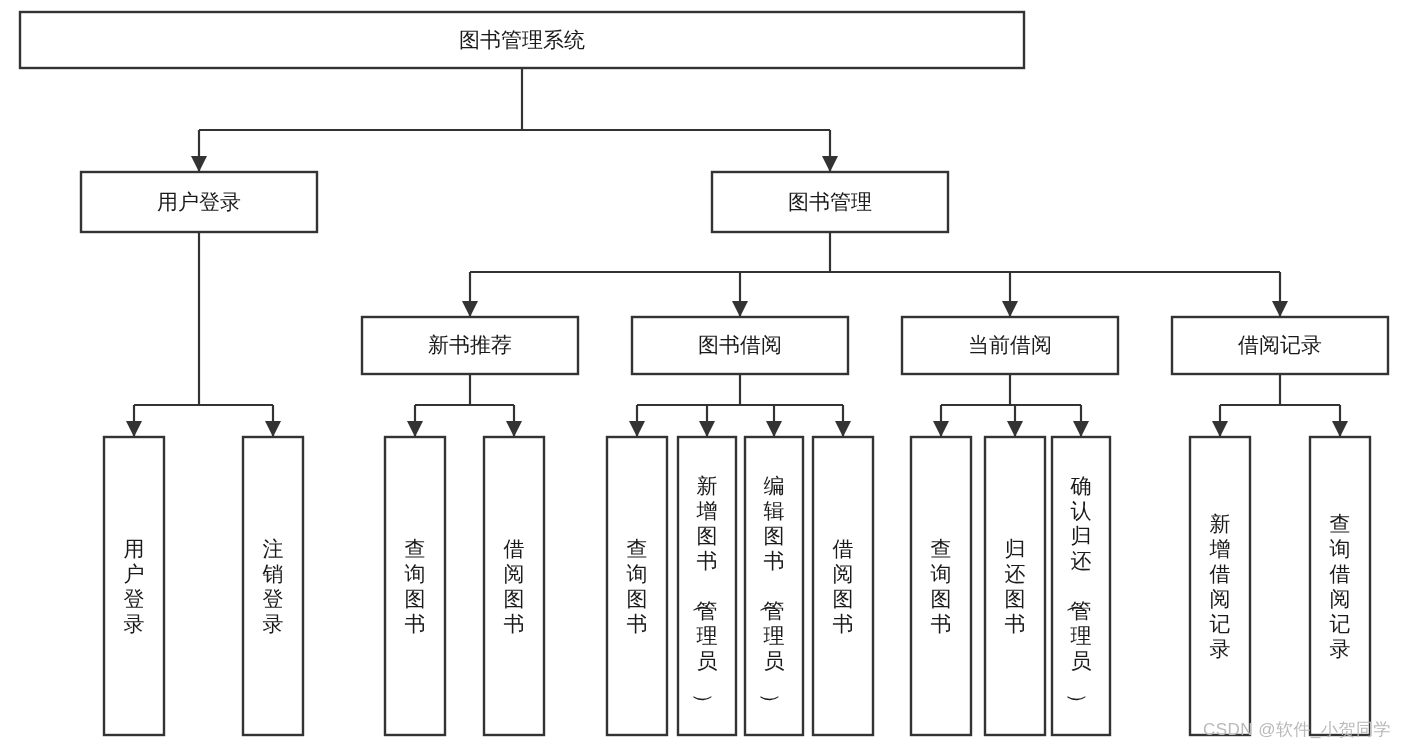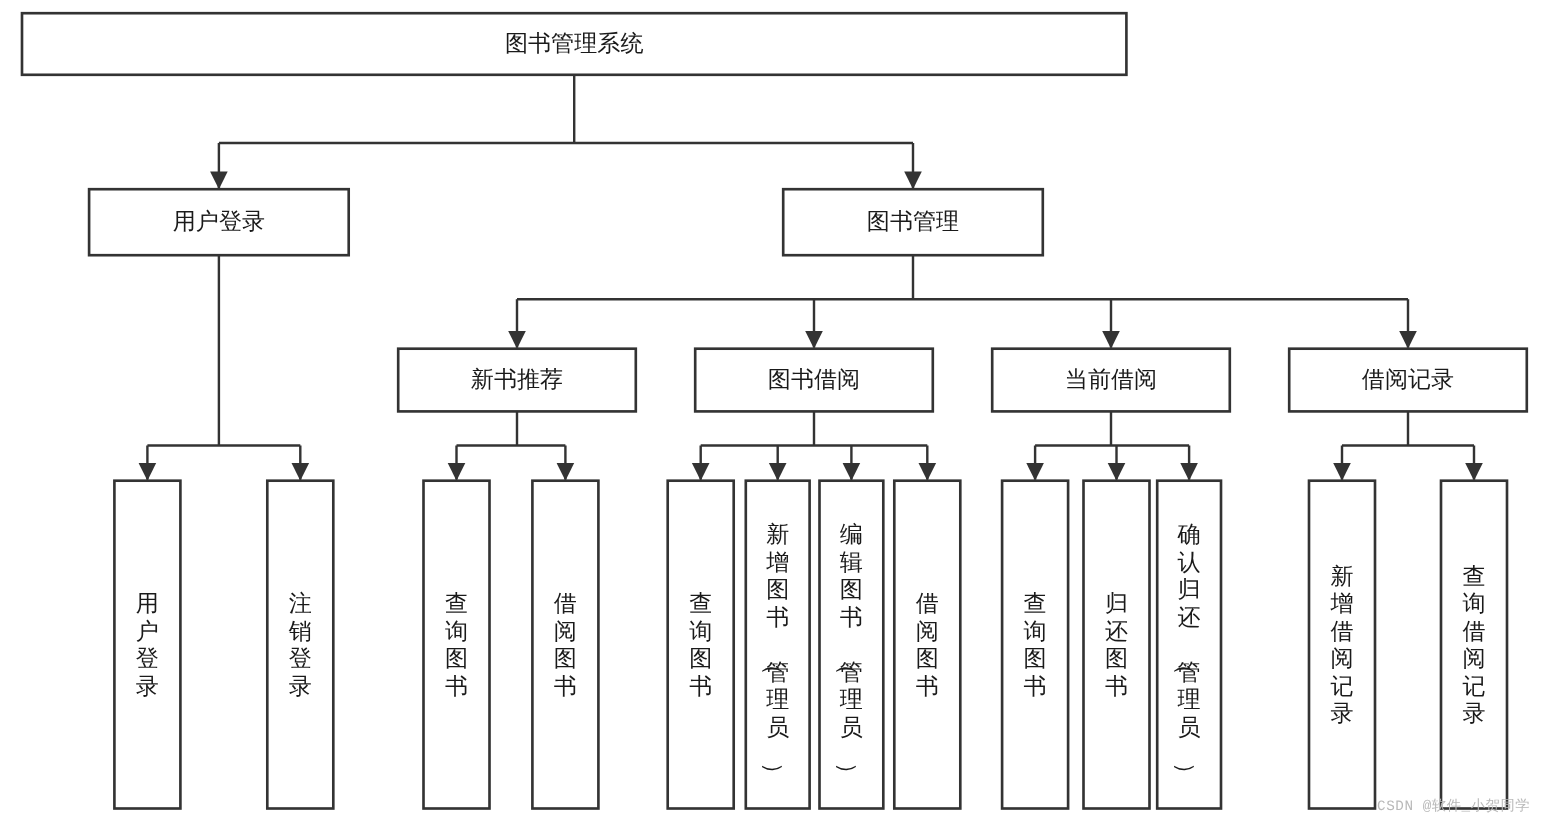--- a/index.html
+++ b/index.html
@@ -46,22 +46,22 @@
   .node-label-v {
     font-family: "Liberation Sans", "DejaVu Sans", sans-serif;
     font-size: 21px;
     fill: #1a1a1a;
     text-anchor: middle;
   }
   .watermark {
     position: absolute;
     right: 14px;
     bottom: 6px;
-    font-family: Liberation Mono, monospace;
-    font-size: 13px;
+    font-family: Liberation Sans, sans-serif;
+    font-size: 17px;
     color: #b9b9b9;
     letter-spacing: 0.5px;
     white-space: nowrap;
     user-select: none;
   }
 </style>
 </head>
 <body>
 
 <svg id="diagram-root" viewBox="0 0 1405 747">

